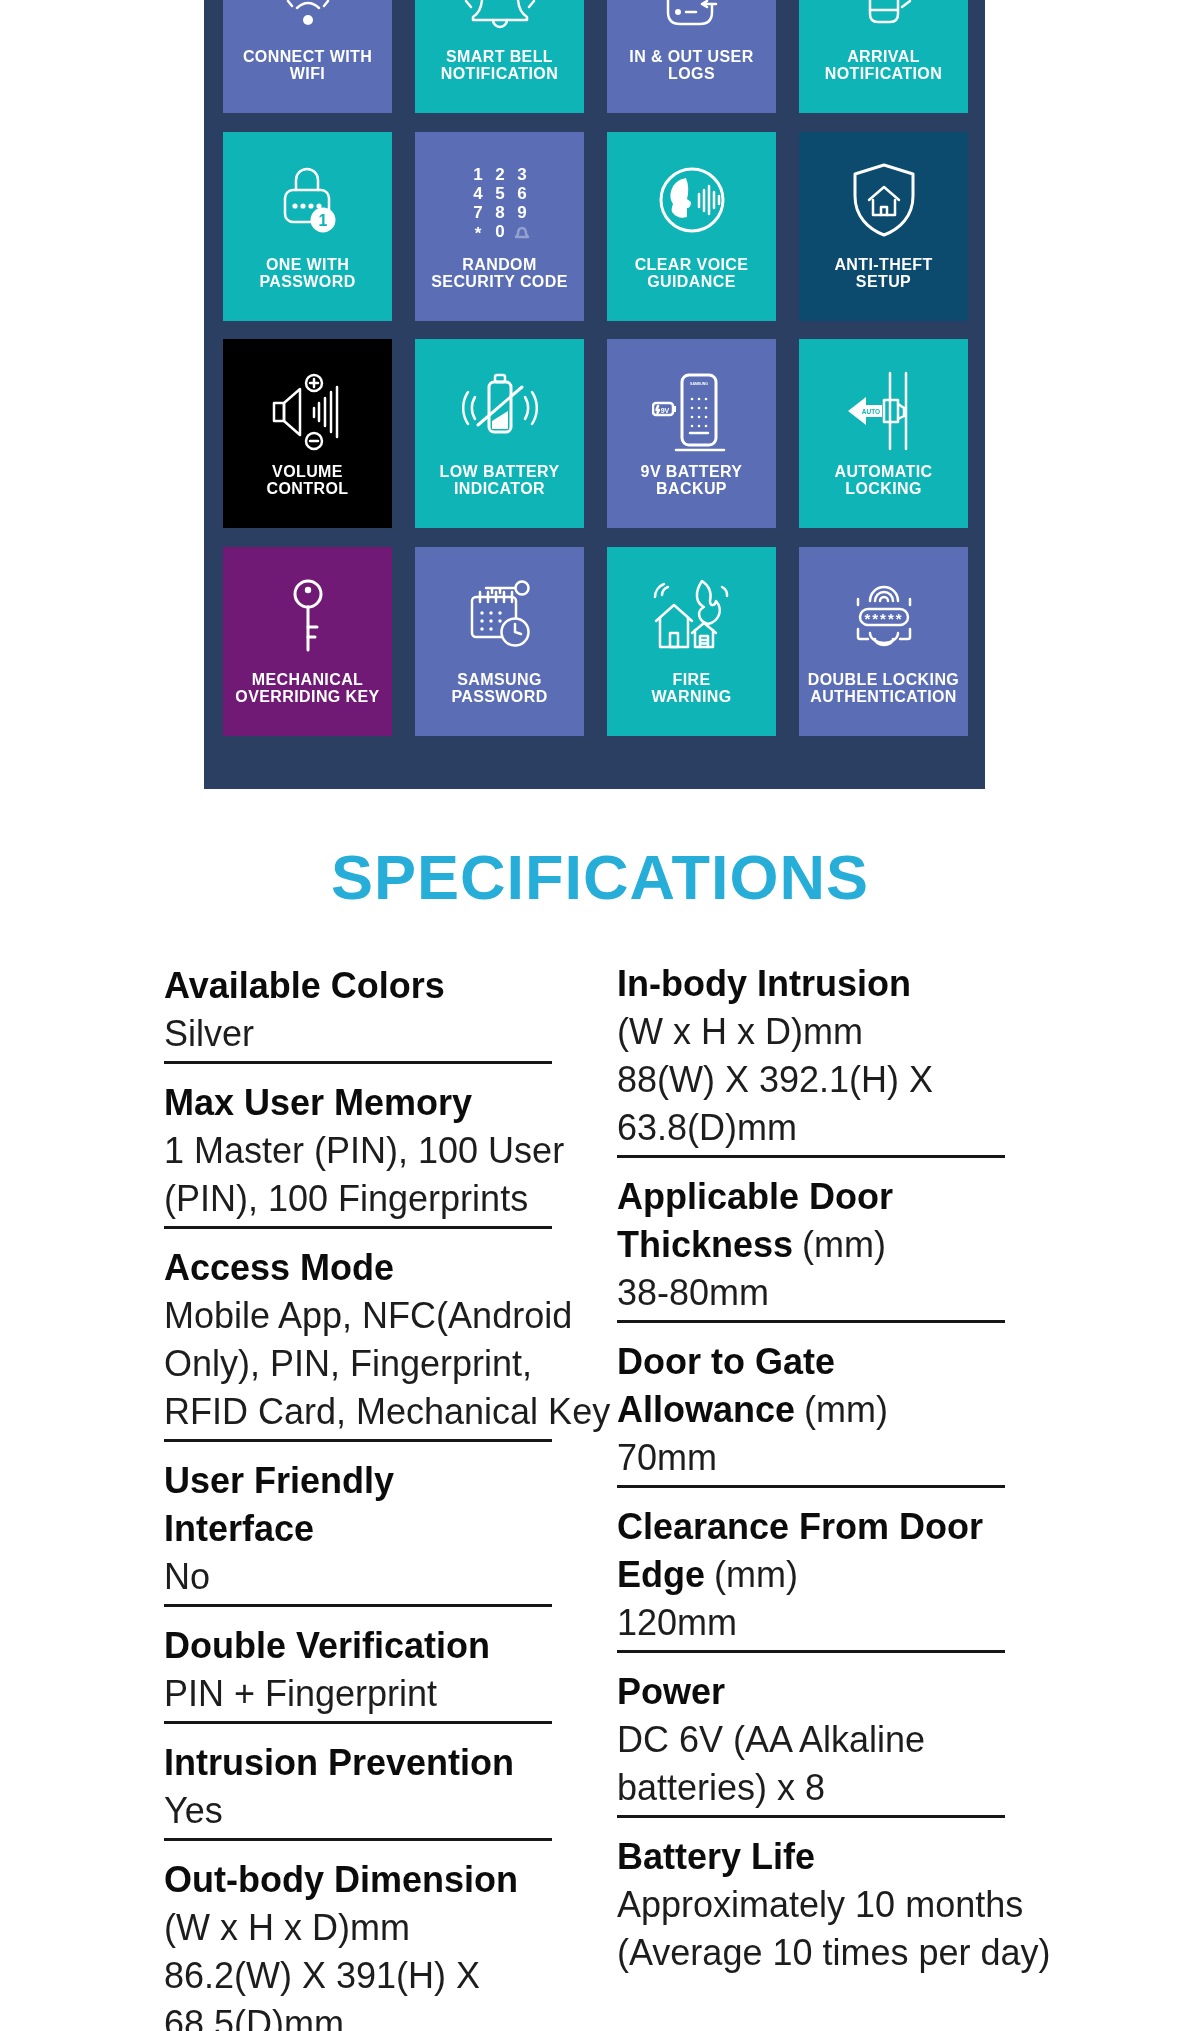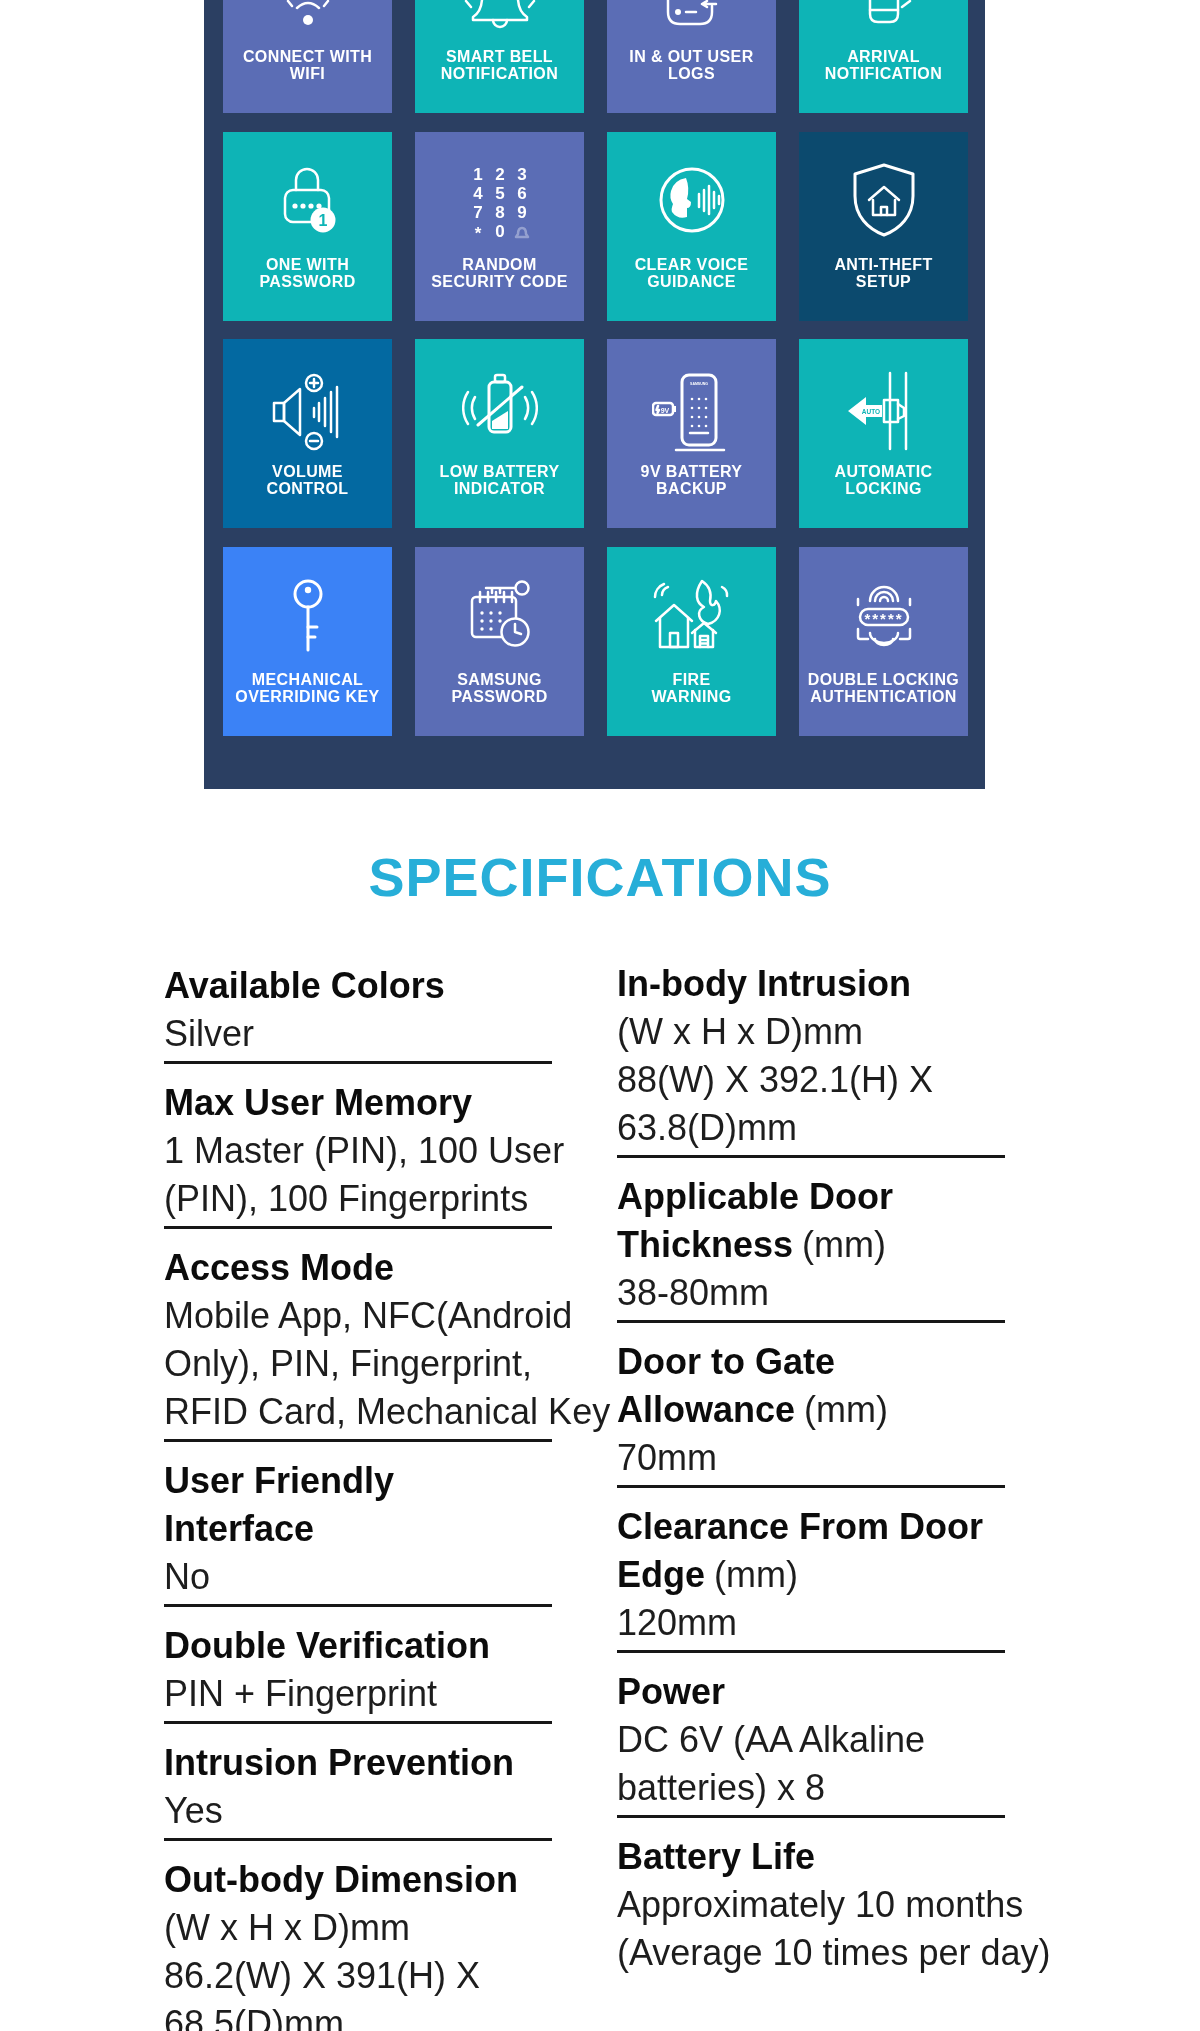--- a/index.html
+++ b/index.html
@@ -15,21 +15,21 @@
   .tile{position:relative;color:#fff}
   .tile .icon{position:absolute;top:30px;left:0;width:100%;display:flex;justify-content:center}
   .tile.cut .icon{top:76px}
   .tile .label{position:absolute;top:124px;left:0;width:100%;text-align:center;font-weight:700;font-size:16px;line-height:17px;letter-spacing:.4px;color:#fff}
   svg{display:block}
   svg .s{stroke:#fff;fill:none;stroke-width:2.5;stroke-linecap:round;stroke-linejoin:round}
   svg .s3{stroke:#fff;fill:none;stroke-width:3;stroke-linecap:round;stroke-linejoin:round}
   svg .f{fill:#fff;stroke:none}
   svg text{stroke:none;fill:#fff;font-family:"Liberation Sans",sans-serif}
 
-  .heading{position:absolute;top:846px;left:0;width:1200px;margin:0;text-align:center;font-size:54px;line-height:63px;font-weight:700;letter-spacing:1px;color:var(--heading_cyan)}
+  .heading{position:absolute;top:846px;left:0;width:1200px;margin:0;text-align:center;font-size:63px;line-height:63px;font-weight:700;letter-spacing:1px;color:var(--heading_cyan)}
 
   .specs-col{position:absolute;top:962px;width:440px;color:var(--text_dark)}
   .col-left{left:164px}
   .col-right{left:617px;top:960px}
   .spec-block{padding-top:15px}
   .spec-block.first{padding-top:0}
   .tl{font-size:36px;line-height:48px;font-weight:700;color:#0c0c0c}
   .tu{font-weight:400;color:#1d1d1d;margin-left:9px}
   .vl{font-size:36px;line-height:48px;font-weight:400;color:#1d1d1d;white-space:nowrap}
   hr.rule{border:none;border-top:3px solid #171717;margin:3px 0 0;width:388px}
@@ -165,21 +165,21 @@
           <path class="s" d="M25,38 V53 H47 V38"></path>
           <path class="s" d="M33,53 V45 H39 V53"></path>
         </svg>
       </div>
       <div class="label">
           <div>ANTI-THEFT</div>
           <div>SETUP</div>
         </div>
     </div>
 
-    <div class="tile" style="background: #0369a1; padding-left: 16px;">
+    <div class="tile" style="background: #000000; padding-left: 16px;">
       <div class="icon">
         <svg width="80" height="86" viewBox="0 0 80 86">
           <rect class="s" x="6" y="34" width="10" height="18"></rect>
           <path class="s" d="M16,34 L32,20 V66 L16,52 Z"></path>
           <circle class="s" cx="46" cy="14" r="8"></circle>
             <path class="s" d="M42,14 H50 M46,10 V18"></path>
           <circle class="s" cx="46" cy="72" r="8"></circle>
             <path class="s" d="M42,72 H50"></path>
           <path class="s" d="M46,39 V48 M51,34 V52 M57,29 V57 M63,23 V63 M69,18 V68"></path>
         </svg>
@@ -249,21 +249,21 @@
           <path class="f" d="M4,42 L22,28 V36 H38 V48 H22 V56 Z"></path>
           <text x="27" y="44.5" font-size="6.5" font-weight="700" text-anchor="middle" style="fill:var(--teal)">AUTO</text>
         </svg>
       </div>
       <div class="label">
           <div>AUTOMATIC</div>
           <div>LOCKING</div>
         </div>
     </div>
 
-    <div class="tile" style="background: #3b82f6; padding-left: 8px;">
+    <div class="tile" style="background: #701a75; padding-left: 8px;">
       <div class="icon">
         <svg width="44" height="82" viewBox="0 0 44 82">
           <circle class="s3" cx="22" cy="17" r="13"></circle>
           <circle class="f" cx="22" cy="13" r="3.2"></circle>
           <path class="s3" d="M22,30 V73"></path>
           <path class="s3" d="M22,50 H31 M22,60 H29"></path>
         </svg>
       </div>
       <div class="label">
           <div>MECHANICAL</div>

